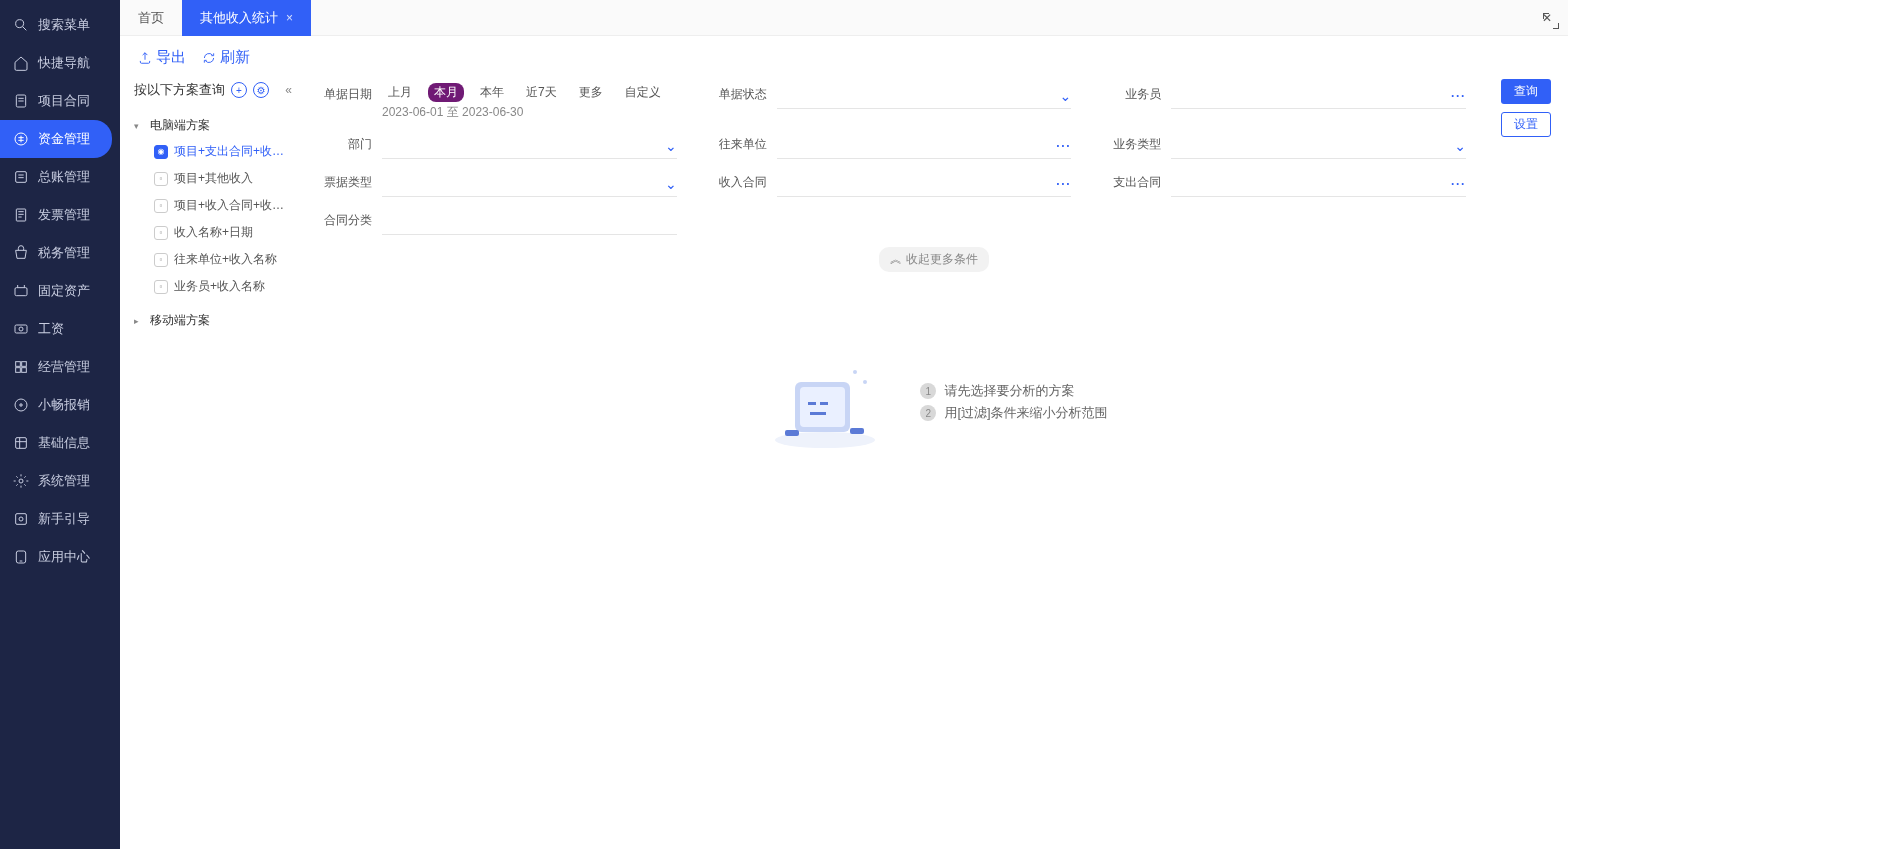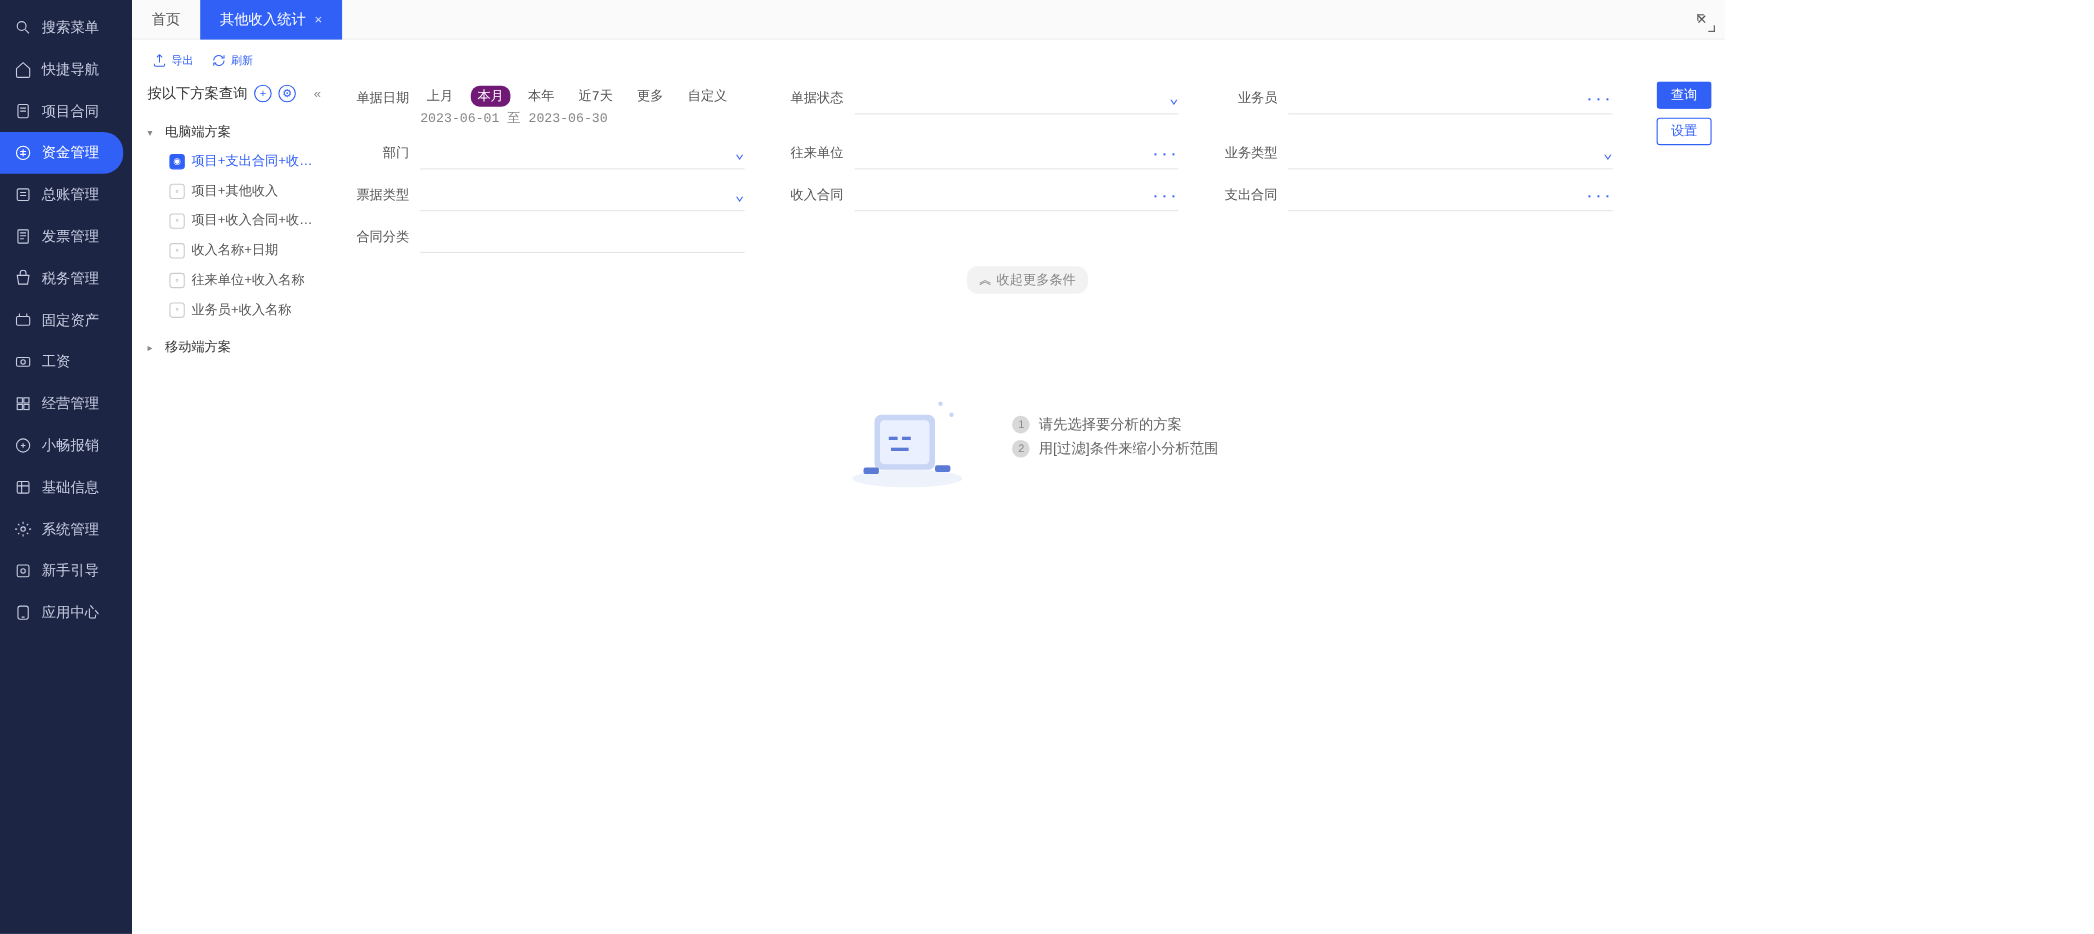--- a/index.html
+++ b/index.html
@@ -19,21 +19,21 @@
 .tab { display: flex; align-items: center; padding: 0 18px; height: 36px; cursor: pointer; font-size: 13px; color: #555; }
 .tab.active { background: #3160f7; color: #fff; }
 .tab .close { margin-left: 8px; font-size: 12px; opacity: 0.8; }
 .tab-bar .right { position: absolute; right: 10px; display: flex; align-items: center; gap: 10px; }
 .icon-btn { width: 22px; height: 22px; display: inline-flex; align-items: center; justify-content: center; cursor: pointer; color: #555; border-radius: 3px; }
 
 .content { flex: 1; padding: 0; display: flex; flex-direction: column; }
 .page-header { display: flex; align-items: center; justify-content: space-between; padding: 12px 18px 10px 18px; }
 .page-title { font-size: 16px; font-weight: 500; color: #333; }
 .page-actions { display: flex; gap: 16px; }
-.text-btn { color: #3160f7; cursor: pointer; display: inline-flex; align-items: center; gap: 4px; font-size: 10px; }
+.text-btn { color: #3160f7; cursor: pointer; display: inline-flex; align-items: center; gap: 4px; font-size: 15px; }
 .text-btn svg { stroke: currentColor; fill: none; stroke-width: 1.6; }
 
 .body { display: flex; flex: 1; }
 
 
 .scheme-panel { width: 180px; border-right: 0; padding: 0 0 0 14px; }
 .scheme-head { display: flex; align-items: center; gap: 6px; padding: 4px 0 10px 0; font-size: 13px; }
 .scheme-head .round-icon { width: 16px; height: 16px; border: 1px solid #3160f7; color: #3160f7; border-radius: 50%; display: inline-flex; align-items: center; justify-content: center; font-size: 10px; cursor: pointer; }
 .scheme-head .collapse { margin-left: auto; margin-right: 8px; cursor: pointer; color: #888; font-size: 12px; }
 .tree { font-size: 12px; }
@@ -54,21 +54,21 @@
 .filter-label { width: 70px; text-align: right; padding-right: 10px; color: #555; padding-top: 3px; font-size: 12px; }
 .filter-body { flex: 1; border-bottom: 1px solid #e5e5e5; min-height: 26px; display: flex; align-items: center; position: relative; }
 .filter-body.no-line { border-bottom: none; }
 .filter-body .sel-icon { margin-left: auto; color: #3160f7; font-size: 14px; cursor: pointer; }
 .filter-body .more-icon { margin-left: auto; color: #3160f7; letter-spacing: 1px; cursor: pointer; font-weight: bold; }
 .date-range-opts { display: flex; gap: 10px; align-items: center; flex-wrap: wrap; }
 .date-range-opts span { cursor: pointer; color: #555; padding: 1px 6px; border-radius: 8px; }
 .date-range-opts span.active { background: #701a75; color: #fff; }
 .date-text { color: #888; font-size: 12px; padding-top: 2px; }
 
-.action-col { width: 60px; display: flex; flex-direction: column; gap: 8px; align-items: flex-end; padding-top: 2px; }
+.action-col { width: 60px; display: flex; flex-direction: column; gap: 8px; align-items: center; padding-top: 2px; }
 .btn { padding: 3px 12px; border-radius: 3px; cursor: pointer; font-size: 12px; border: 1px solid transparent; }
 .btn-primary { background: #3160f7; color: #fff; }
 .btn-outline { background: #fff; border: 1px solid #3160f7; color: #3160f7; }
 
 .collapse-bar { text-align: center; padding: 4px 0; color: #888; font-size: 12px; background: #f2f2f2; border-radius: 10px; margin: 6px auto 0; width: 110px; cursor: pointer; display: flex; align-items: center; justify-content: center; gap: 4px; }
 
 
 .empty { flex: 1; display: flex; align-items: center; justify-content: center; flex-direction: row; gap: 30px; padding-top: 80px; }
 .empty-illus { width: 130px; height: 100px; position: relative; }
 .empty-steps { color: #666; font-size: 13px; }
@@ -312,21 +312,21 @@
                 <div class="tree-group-title">
                   <span class="tree-caret">▸</span>
                   <span>移动端方案</span>
                 </div>
               </div>
             </div>
         </div>
 
         <div class="filter-wrap">
           <div style="display:flex;">
-            <div style="flex:1;font-family:Liberation Mono, monospace;" id="filter-grid">
+            <div style="flex:1;" id="filter-grid">
                 <div class="filter-row">
                   <div class="filter-cell">
                     <div class="filter-label">单据日期</div>
                     <div class="filter-body no-line">
                       <div style="flex:1;">
                         <div class="date-range-opts">
                           <span class="">上月</span>
                           <span class="active">本月</span>
                           <span class="">本年</span>
                           <span class="">近7天</span>

